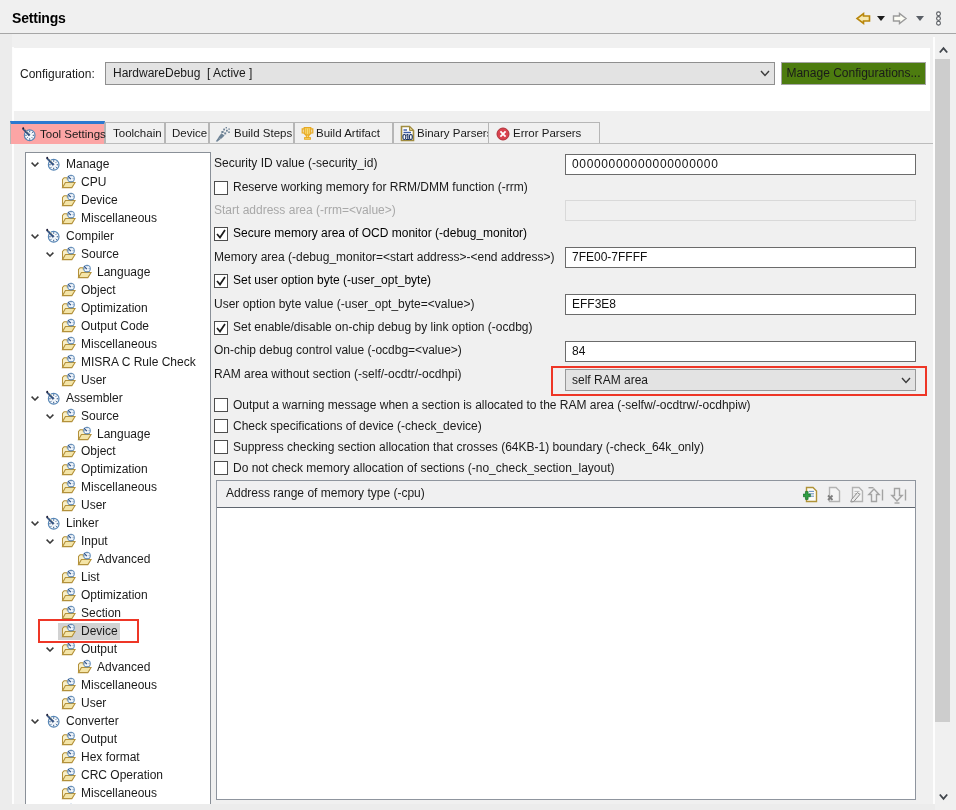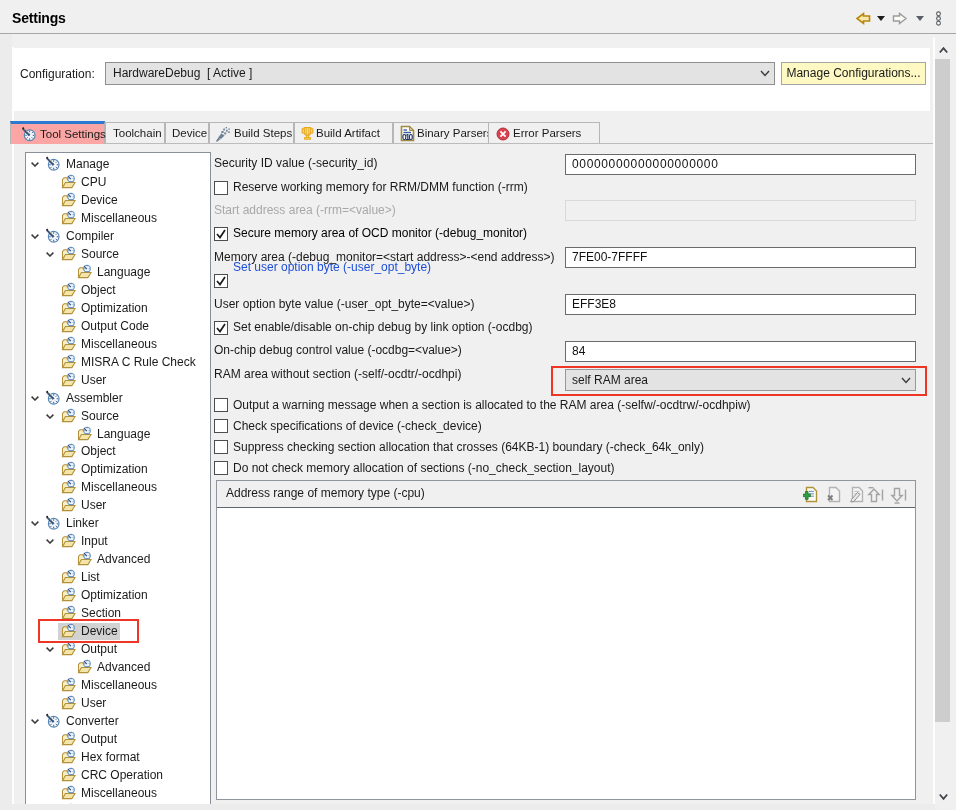--- a/index.html
+++ b/index.html
@@ -23,21 +23,21 @@
 </svg>
 <div class="a" style="left:0;top:34px;width:12px;height:776px;background:#ececec"></div>
 <div class="a" style="left:0;top:804px;width:956px;height:6px;background:#ececec"></div>
 <div class="a" style="left:12px;top:47px;width:2px;height:757px;background:#fdfdfd"></div>
 <div class="a" style="left:13px;top:48px;width:917px;height:63px;background:#fff"></div>
 <div class="a tx" style="left:20px;top:67px">Configuration:</div>
 <div class="a" style="left:105px;top:62px;width:670px;height:23px;background:#e3e3e3;border:1px solid #8f8f8f;line-height:21px;padding-left:7px;font-size:12px">HardwareDebug&nbsp; [ Active ]</div>
 <svg class="a" style="left:760px;top:70px" width="10" height="7">
     <path d="M1 1 L5 5.5 L9 1" fill="none" stroke="#3c3c3c" stroke-width="1.4"></path>
   </svg>
-<div class="a" style="left:781px;top:62px;width:145px;height:23px;background:#fef9c3;border:1px solid #a5a5a5;line-height:21px;text-align:center;font-size:12px">Manage Configurations...</div>
+<div class="a" style="left:781px;top:62px;width:145px;height:23px;background:#4d7c0f;border:1px solid #a5a5a5;line-height:21px;text-align:center;font-size:12px">Manage Configurations...</div>
 <svg width="0" height="0" style="position:absolute">
 <defs>
 <symbol id="itool" viewBox="0 0 16 16">
 <circle cx="8.2" cy="8.8" r="5.7" fill="#f5f9fd" stroke="#5585b5" stroke-width="1.2"></circle>
 <g stroke="#2a4d7d" stroke-width="1">
 <line x1="8.2" y1="4" x2="8.2" y2="5.6"></line>
           <line x1="8.2" y1="12" x2="8.2" y2="13.6"></line>
 <line x1="3.4" y1="8.8" x2="5" y2="8.8"></line>
           <line x1="11.4" y1="8.8" x2="13" y2="8.8"></line>
 <line x1="4.9" y1="5.5" x2="6" y2="6.6"></line>
@@ -386,21 +386,21 @@
 <svg class="a" style="left:215px;top:228px" width="12" height="12">
     <path d="M2 6 L5 9.5 L10 2" fill="none" stroke="#1c1c1c" stroke-width="1.7"></path>
   </svg>
 <div class="a tx" style="left:233px;top:226px;color:#000000">Secure memory area of OCD monitor (-debug_monitor)</div>
 <div class="a tx" style="left:214px;top:250px;color:#1a1a1a">Memory area (-debug_monitor=&lt;start address&gt;-&lt;end address&gt;)</div>
 <div class="inp" style="top:247px">7FE00-7FFFF</div>
 <div class="cb" style="top:274px"></div>
 <svg class="a" style="left:215px;top:275px" width="12" height="12">
     <path d="M2 6 L5 9.5 L10 2" fill="none" stroke="#1c1c1c" stroke-width="1.7"></path>
   </svg>
-<div class="a tx" style="left:233px;top:260px;color:#1d4ed8">Set user option byte (-user_opt_byte)</div>
+<div class="a tx" style="left:233px;top:273px;color:#000000">Set user option byte (-user_opt_byte)</div>
 <div class="a tx" style="left:214px;top:297px;color:#1a1a1a">User option byte value (-user_opt_byte=&lt;value&gt;)</div>
 <div class="inp" style="top:294px">EFF3E8</div>
 <div class="cb" style="top:321px"></div>
 <svg class="a" style="left:215px;top:322px" width="12" height="12">
     <path d="M2 6 L5 9.5 L10 2" fill="none" stroke="#1c1c1c" stroke-width="1.7"></path>
   </svg>
 <div class="a tx" style="left:233px;top:320px;color:#1a1a1a">Set enable/disable on-chip debug by link option (-ocdbg)</div>
 <div class="a tx" style="left:214px;top:343px;color:#1a1a1a">On-chip debug control value (-ocdbg=&lt;value&gt;)</div>
 <div class="inp" style="top:341px">84</div>
 <div class="a tx" style="left:214px;top:367px;color:#1a1a1a">RAM area without section (-self/-ocdtr/-ocdhpi)</div>

